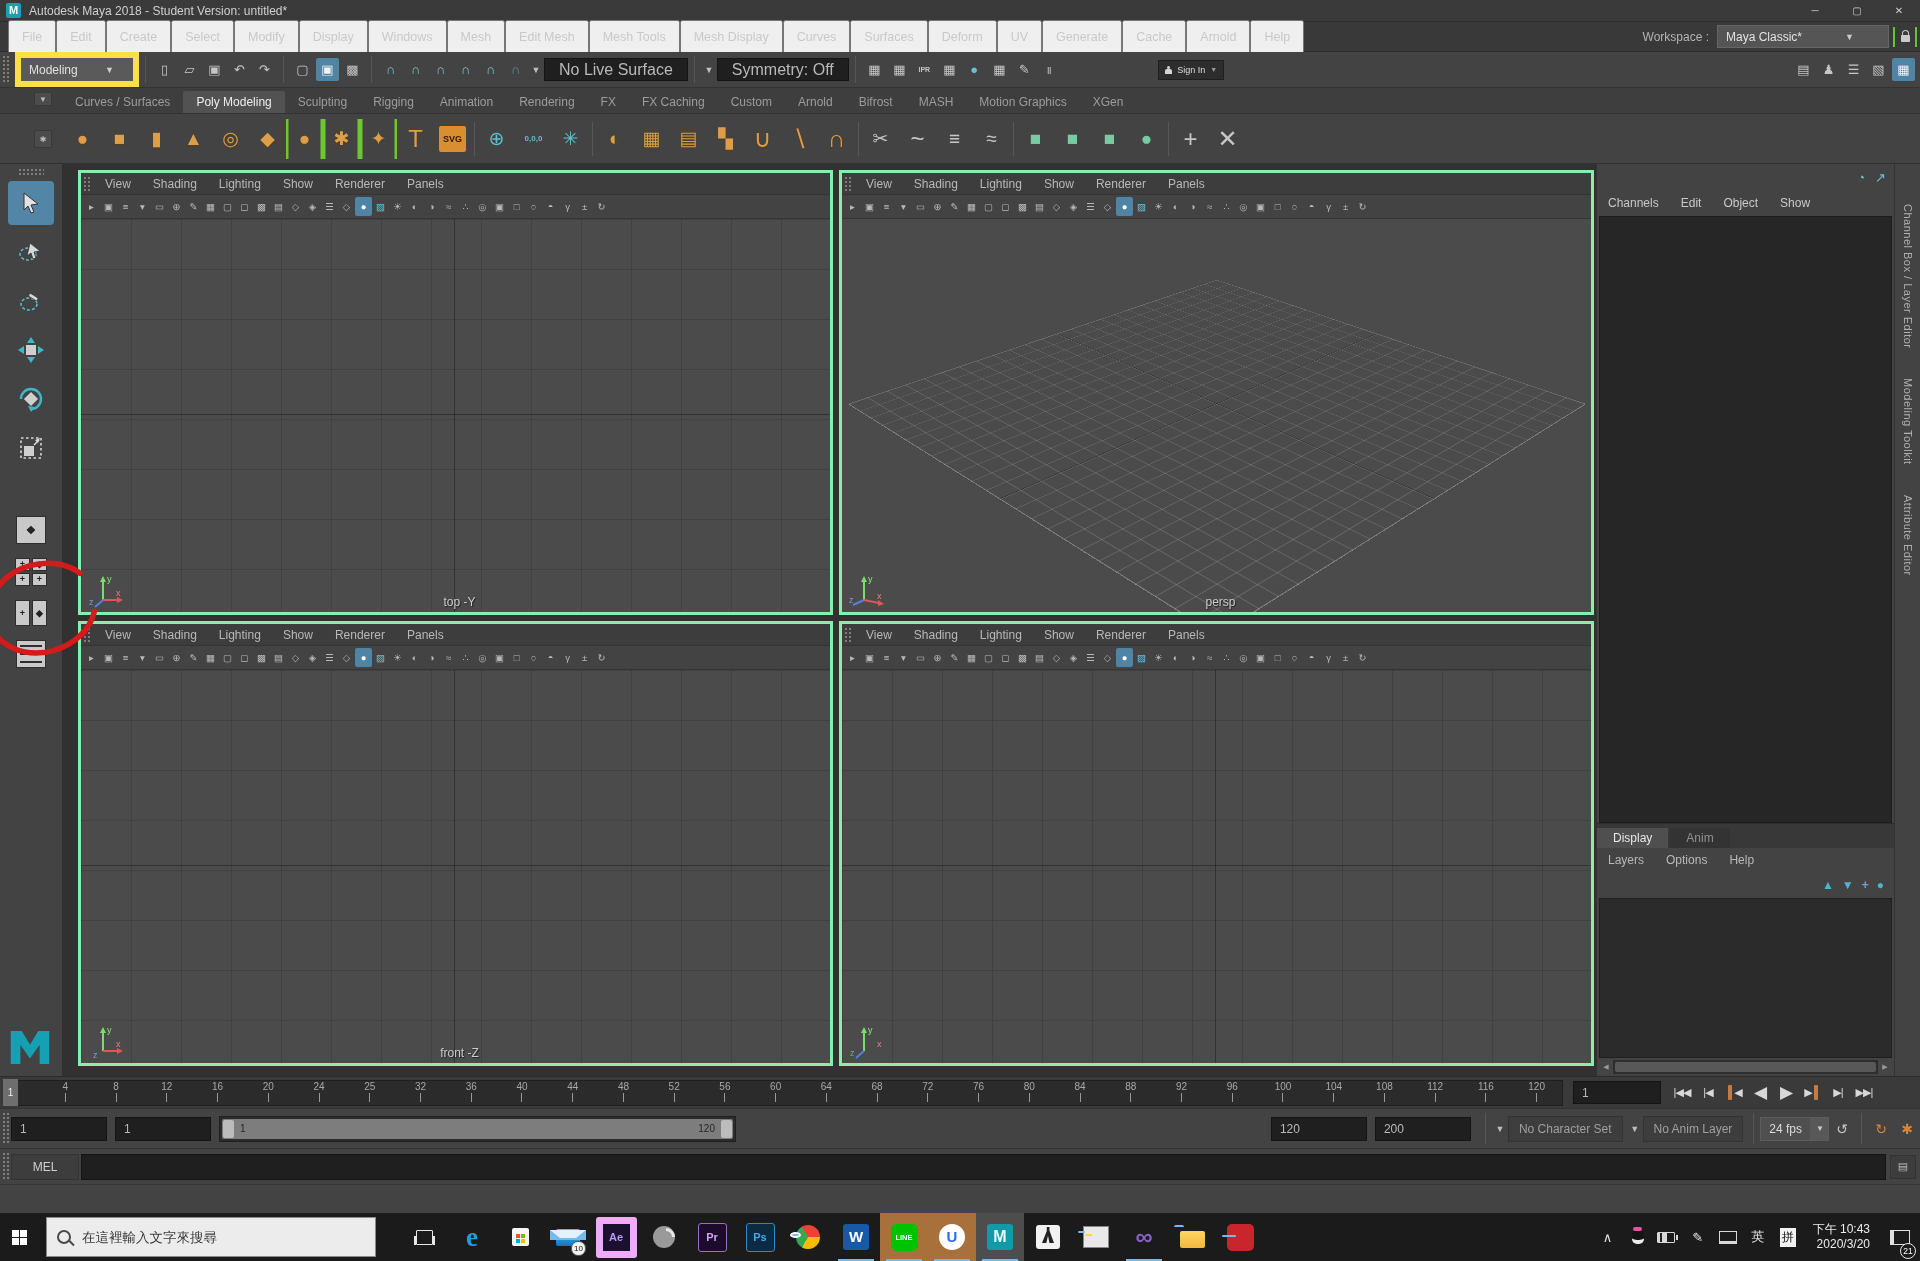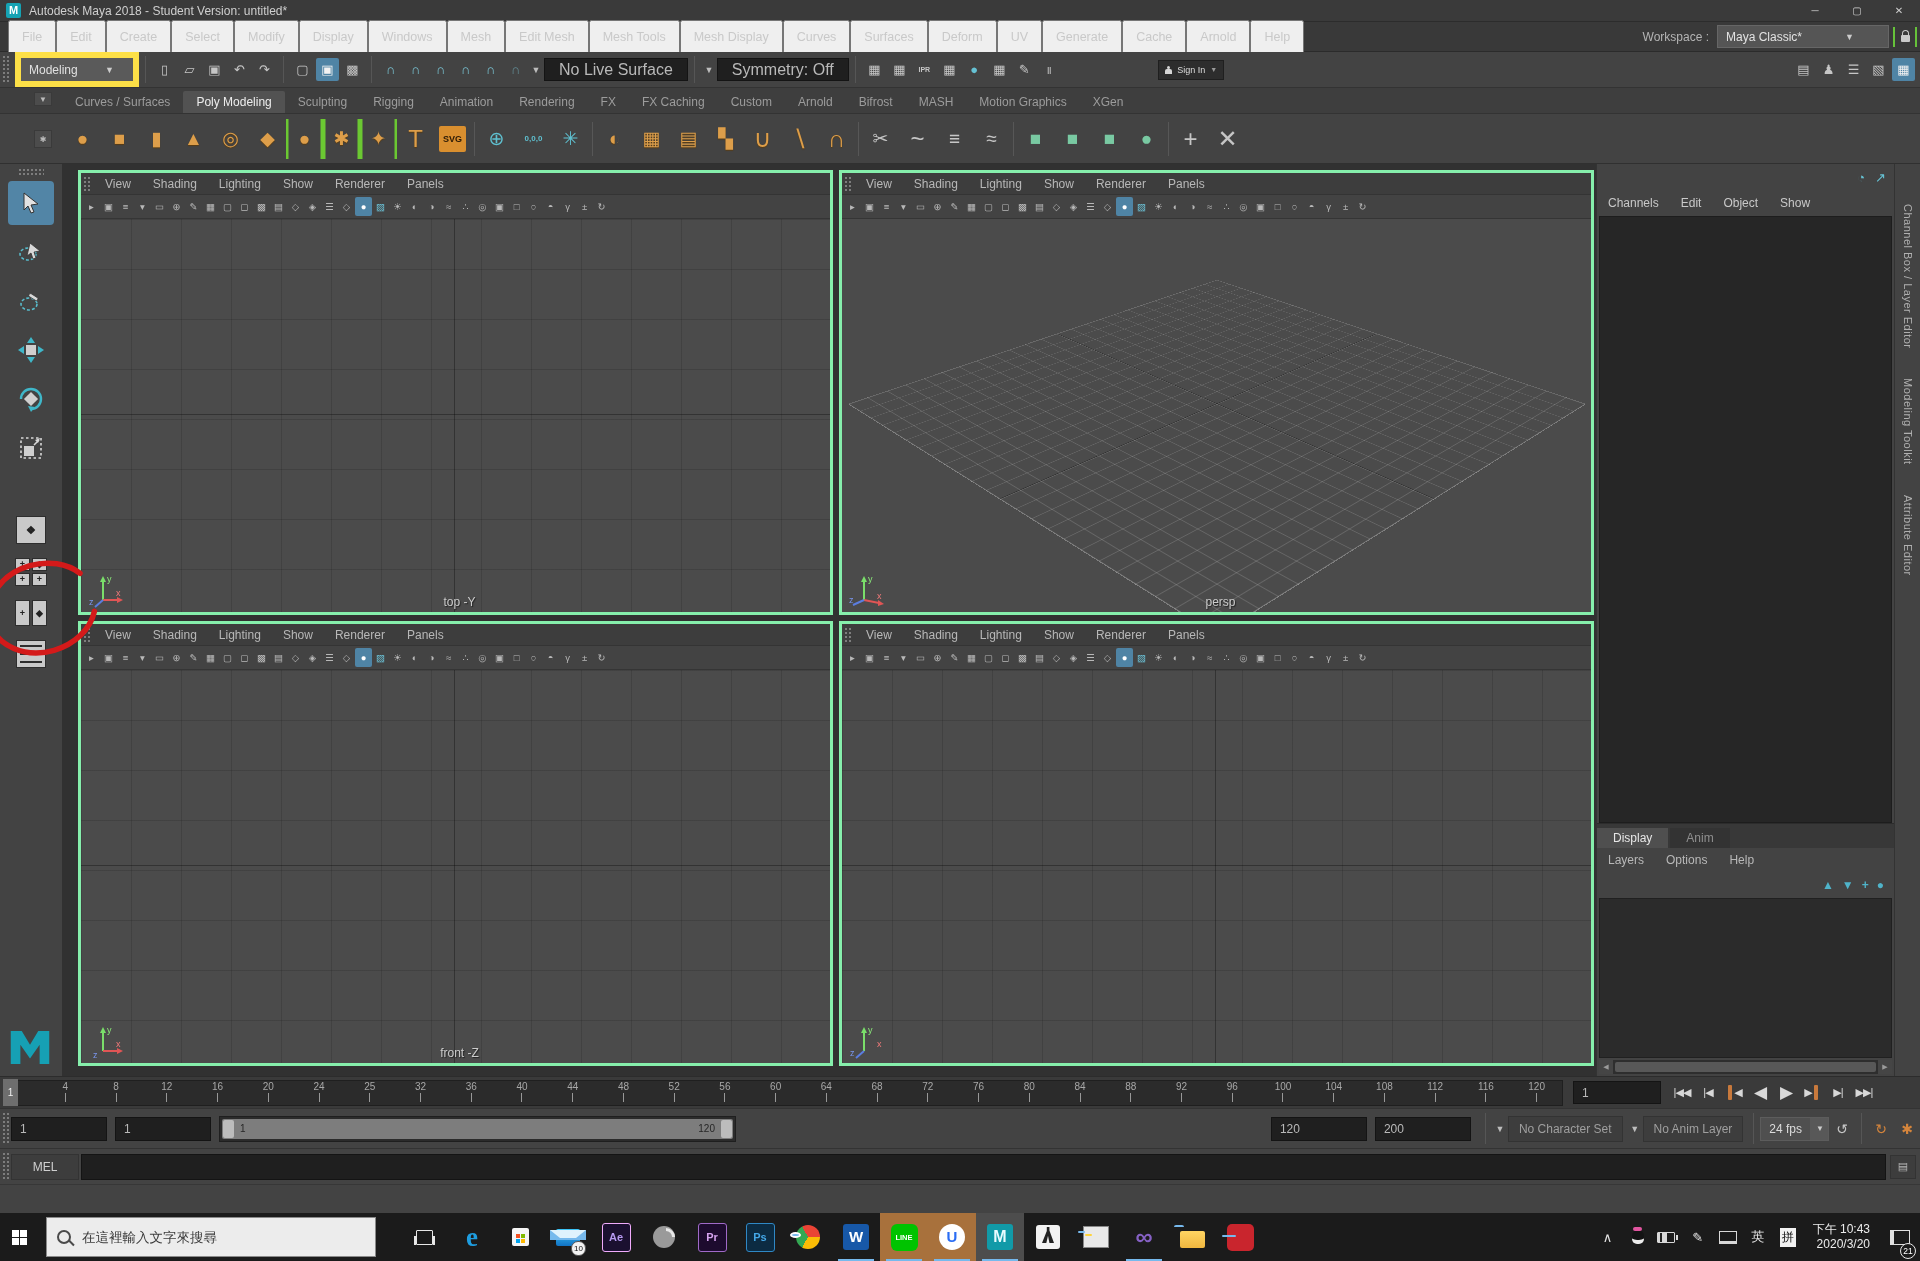--- a/index.html
+++ b/index.html
@@ -218,21 +218,21 @@
             box-shadow:-5px 3px 0 -3px #e8e8e8,5px 3px 0 -3px #e8e8e8;}
   .edge .tb-glyph{color:#1e9de0;font-size:27px;font-weight:bold;font-family:"Liberation Serif",serif;}
   .store::before{content:"";width:17px;height:18px;background:#f5f5f5;border-radius:2px;position:relative;}
   .store::after{content:"";position:absolute;left:20px;top:21px;width:4px;height:4px;background:#f25022;
             box-shadow:5px 0 0 #7fba00,0 5px 0 #00a4ef,5px 5px 0 #ffb900;}
   .mail::before{content:"";width:24px;height:17px;background:linear-gradient(180deg,#3ec6f8,#1173c4);border-radius:2px;}
   .mail::after{content:"";position:absolute;left:14px;top:17px;border-left:10px solid transparent;
             border-right:10px solid transparent;border-top:8px solid #dff2fd;}
   .adobe .tb-glyph{width:27px;height:27px;border-radius:3px;display:flex;align-items:center;justify-content:center;
             font-size:11px;font-weight:bold;}
-  .ae .tb-glyph{background:#1b1030;border:1px solid #f0abfc;color:#b79af2;}
+  .ae .tb-glyph{background:#1b1030;border:7px solid #f0abfc;color:#b79af2;}
   .pr .tb-glyph{background:#1d0b2e;border:1px solid #a06ac8;color:#d6a3ef;}
   .ps .tb-glyph{background:#0c2b42;border:1px solid #2f88c5;color:#44a8e8;}
   .swirl::before{content:"";width:22px;height:22px;border-radius:50%;background:#9a9a9a;}
   .swirl::after{content:"";position:absolute;left:17px;top:15px;width:12px;height:12px;border-radius:50%;
             border:3px solid transparent;border-top-color:#e8e8e8;transform:rotate(45deg);}
   .chrome::before{content:"";width:24px;height:24px;border-radius:50%;
             background:conic-gradient(from -30deg,#ea4335 0 120deg,#fbbc05 120deg 240deg,#34a853 240deg 360deg);}
   .chrome::after{content:"";position:absolute;left:19px;top:19px;width:7px;height:7px;border-radius:50%;
             background:#4285f4;border:2px solid #fff;}
   .word .tb-glyph{width:26px;height:26px;background:#1758a8;border-radius:3px;color:#fff;

